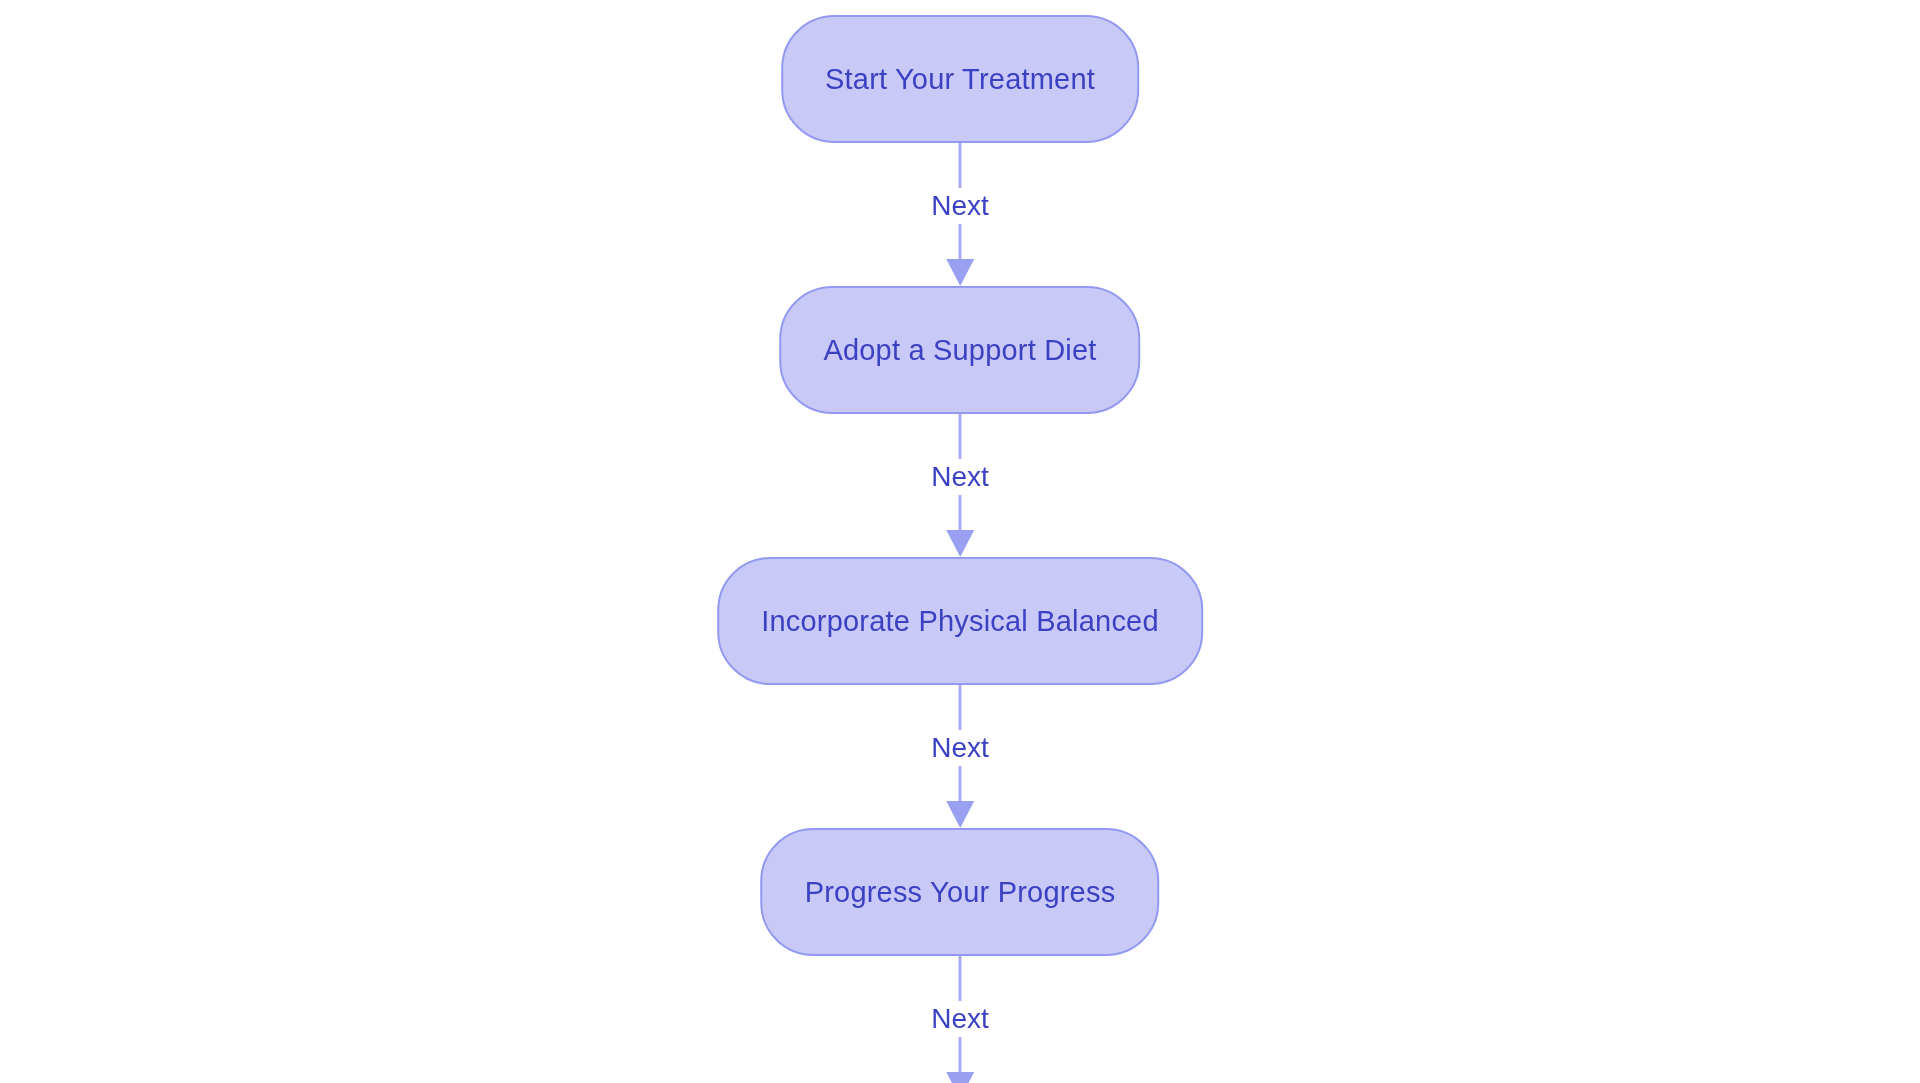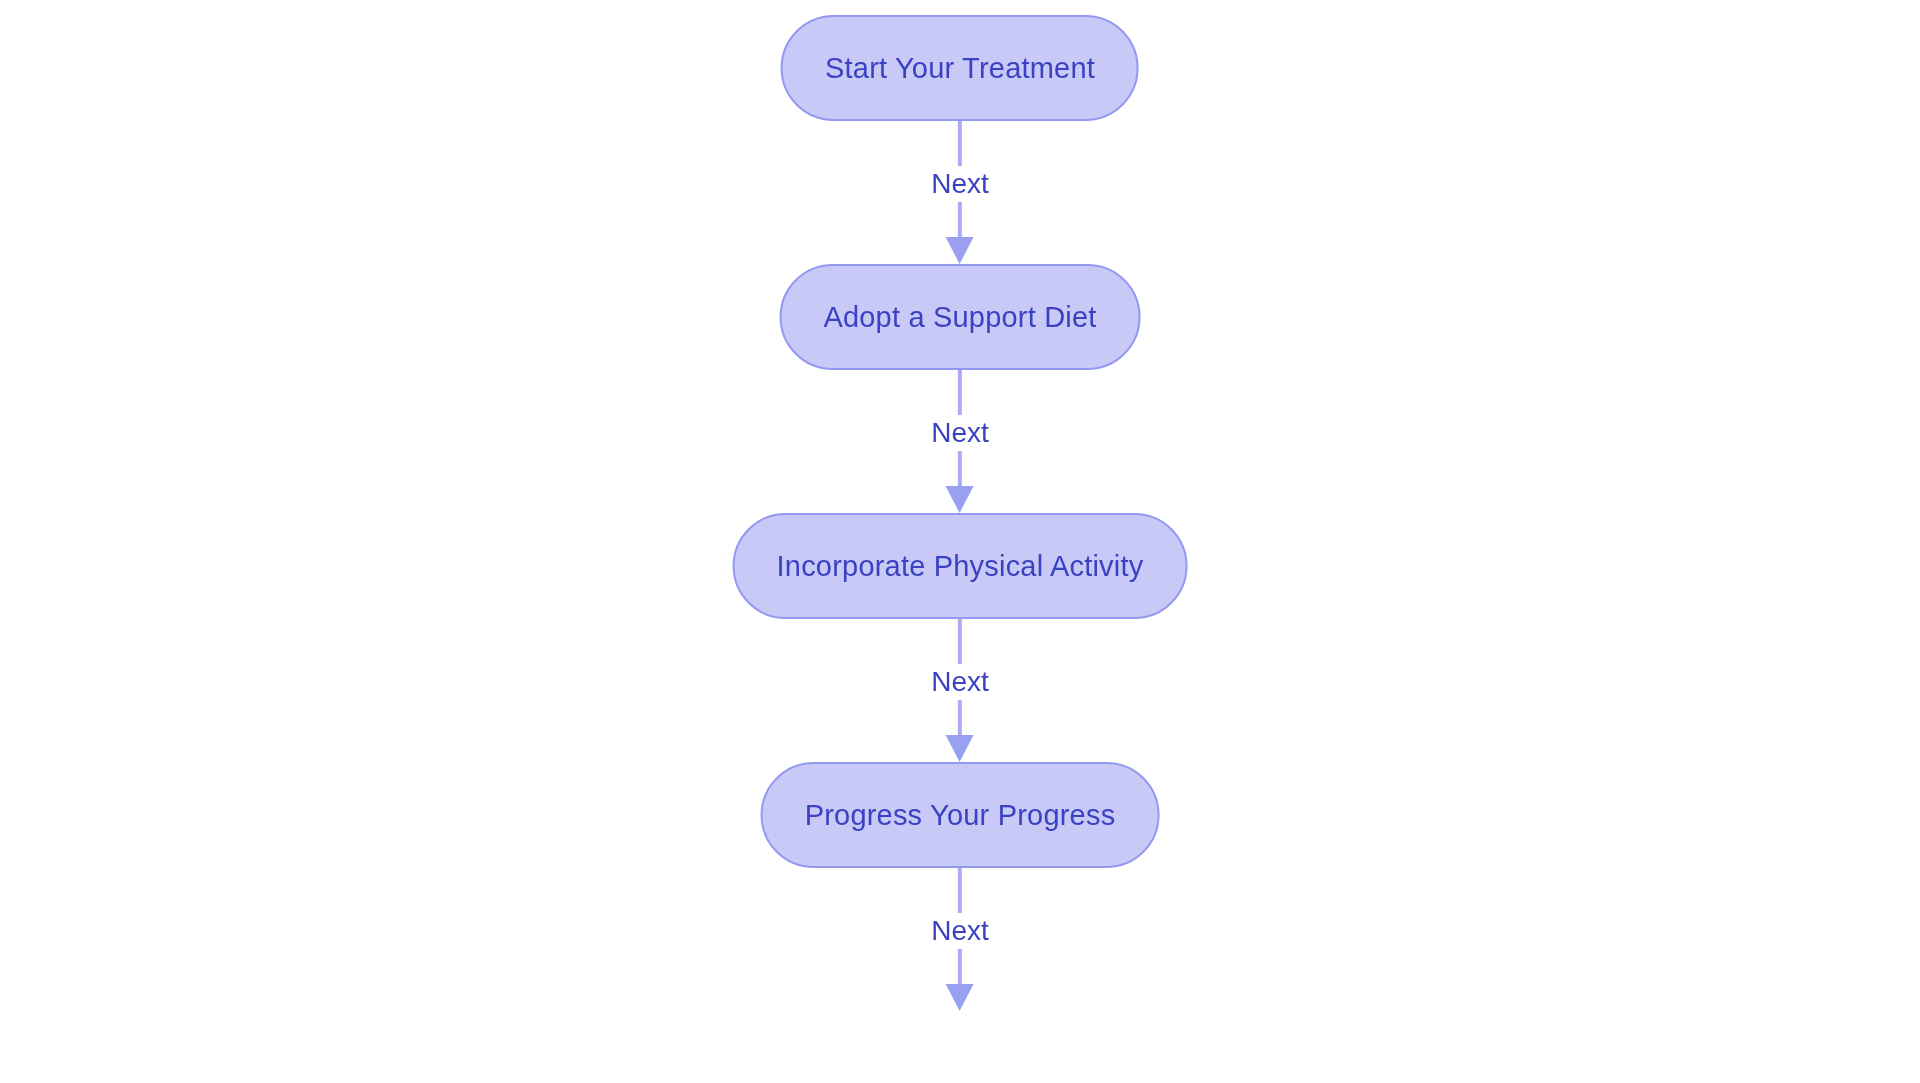--- a/index.html
+++ b/index.html
@@ -26,21 +26,21 @@
   .flow {
     position: absolute;
     top: 15px;
     left: 50%;
     transform: translateX(-50%);
     display: flex;
     flex-direction: column;
     align-items: center;
   }
   .node {
-    height: 106px;
+    height: 128px;
     padding: 0 42px;
     display: flex;
     align-items: center;
     justify-content: center;
     background: var(--node-fill, #c9c9f8);
     border: 2px solid var(--node-border, #9399f0);
     border-radius: 53px;
     color: var(--node-text, #3a41c2);
     font-size: 29px;
     letter-spacing: 0.2px;
@@ -105,21 +105,21 @@
       <span>Adopt a Support Diet</span>
     </div>
 
     <div class="connector">
       <span class="edge-line"></span>
       <span class="edge-label">Next</span>
       <span class="arrowhead"></span>
     </div>
 
     <div class="node">
-      <span>Incorporate Physical Activity</span>
+      <span>Incorporate Physical Balanced</span>
     </div>
 
     <div class="connector">
       <span class="edge-line"></span>
       <span class="edge-label">Next</span>
       <span class="arrowhead"></span>
     </div>
 
     <div class="node">
       <span>Progress Your Progress</span>

